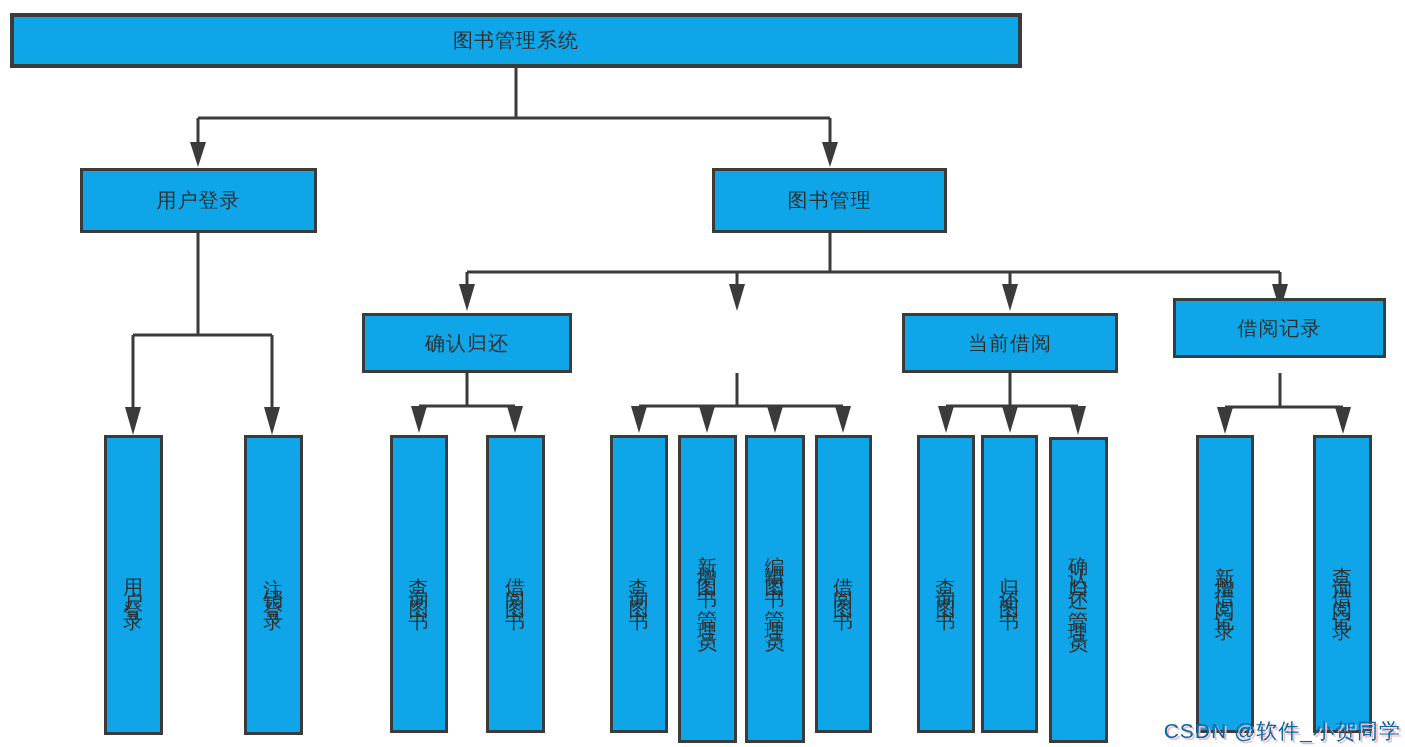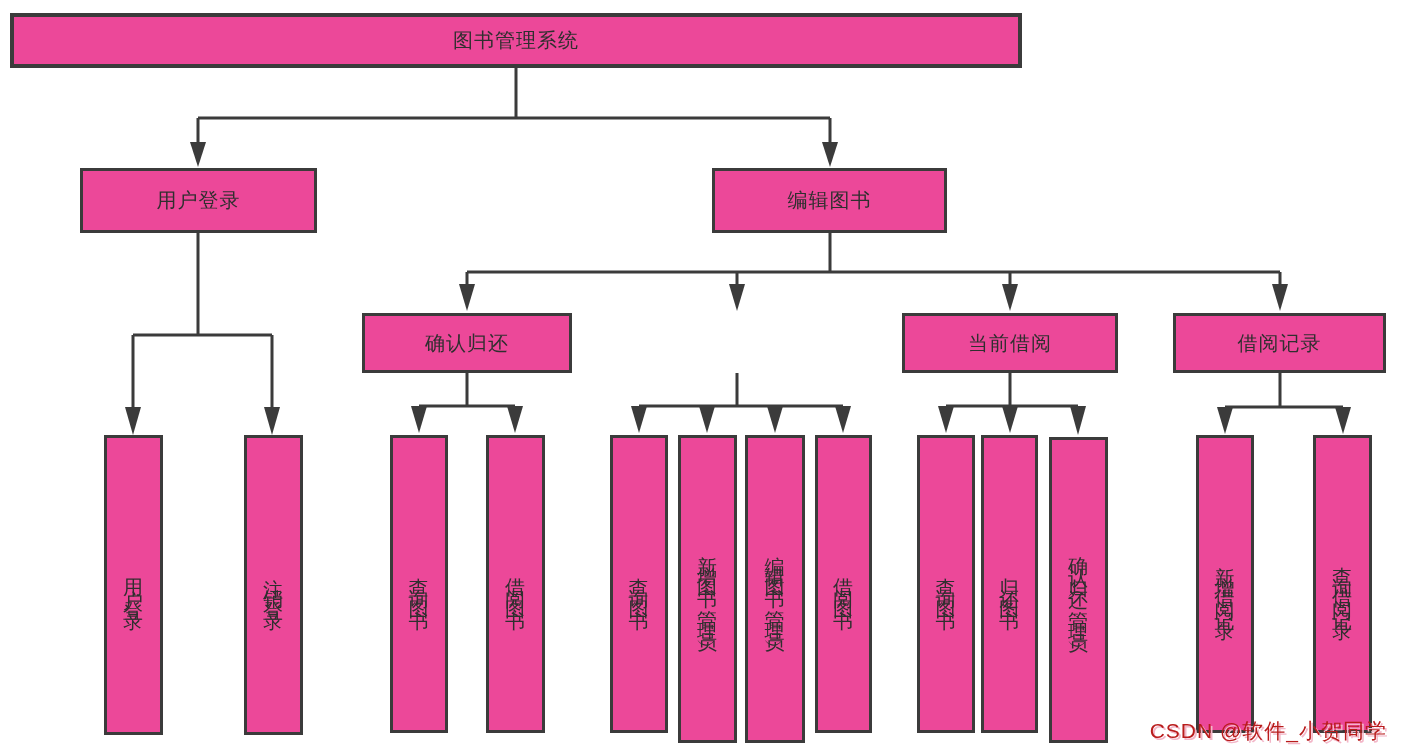--- a/index.html
+++ b/index.html
@@ -18,21 +18,21 @@
   svg.connectors {
     position: absolute;
     left: 0; top: 0;
     width: 1405px;
     height: 747px;
     z-index: 0;
   }
   .node {
     position: absolute;
     box-sizing: border-box;
-    background: #ec4899;
+    background: #0ea5e9;
     border: 3px solid #3b3b3b;
     display: flex;
     align-items: center;
     justify-content: center;
     z-index: 1;
     color: #2f2f2f;
     font-size: 20px;
     letter-spacing: 1px;
     white-space: nowrap;
   }
@@ -45,41 +45,41 @@
     color: #2f2f2f;
     line-height: 1;
   }
   
   .n-root   { left: 10px;   top: 13px;  width: 1012px; height: 55px; }
   .n-login  { left: 80px;   top: 168px; width: 237px;  height: 65px; }
   .n-mgmt   { left: 712px;  top: 168px; width: 235px;  height: 65px; }
   .n-nb     { left: 362px;  top: 313px; width: 210px;  height: 60px; }
   .n-bb     { left: 632px;  top: 311px; width: 210px;  height: 62px; }
   .n-cb     { left: 902px;  top: 313px; width: 216px;  height: 60px; }
-  .n-br     { left: 1173px; top: 313px; width: 213px;  height: 60px; }
+  .n-br     { left: 1173px; top: 298px; width: 213px;  height: 60px; }
   .l-user   { left: 104px;  top: 435px; width: 59px; height: 300px; }
   .l-logout { left: 244px;  top: 435px; width: 59px; height: 300px; }
   .l-nb-q   { left: 390px;  top: 435px; width: 58px; height: 298px; }
   .l-nb-b   { left: 486px;  top: 435px; width: 59px; height: 298px; }
   .l-bb-q   { left: 610px;  top: 435px; width: 58px; height: 298px; }
   .l-bb-a   { left: 678px;  top: 435px; width: 59px; height: 308px; }
   .l-bb-e   { left: 745px;  top: 435px; width: 60px; height: 308px; }
   .l-bb-b   { left: 815px;  top: 435px; width: 57px; height: 298px; }
   .l-cb-q   { left: 917px;  top: 435px; width: 58px; height: 298px; }
   .l-cb-r   { left: 981px;  top: 435px; width: 57px; height: 298px; }
   .l-cb-c   { left: 1049px; top: 437px; width: 59px; height: 306px; }
   .l-br-a   { left: 1196px; top: 435px; width: 58px; height: 298px; }
   .l-br-q   { left: 1313px; top: 435px; width: 59px; height: 298px; }
   .watermark {
     position: absolute;
-    right: 18px;
+    right: 4px;
     bottom: 2px;
     z-index: 2;
     font-size: 21px;
-    color: #b91c1c;
+    color: #0369a1;
     text-shadow: 2px 2px 0 #f3b6c8;
     letter-spacing: 1px;
   }
 </style>
 </head>
 <body>
 
 <div class="canvas">
 
   <svg class="connectors" viewBox="0 0 1405 747" xmlns="http://www.w3.org/2000/svg">
@@ -123,21 +123,21 @@
   </svg>
 
   <div class="node root n-root">
     <span>图书管理系统</span>
   </div>
 
   <div class="node n-login">
     <span>用户登录</span>
   </div>
   <div class="node n-mgmt">
-    <span>编辑图书</span>
+    <span>图书管理</span>
   </div>
 
   <div class="node n-nb">
     <span>确认归还</span>
   </div>
   <div class="node n-cb">
     <span>当前借阅</span>
   </div>
   <div class="node n-br">
     <span>借阅记录</span>

